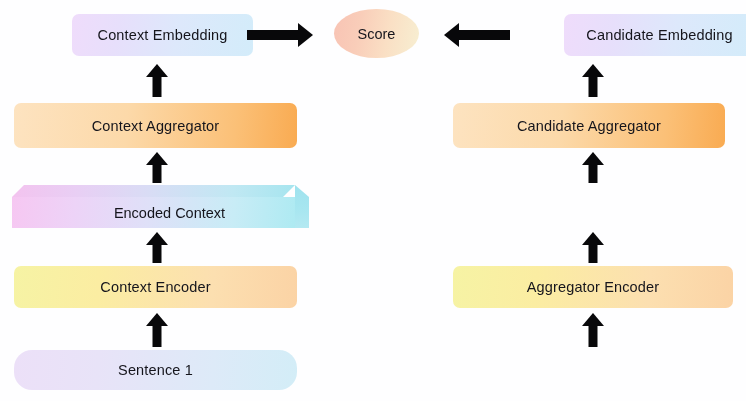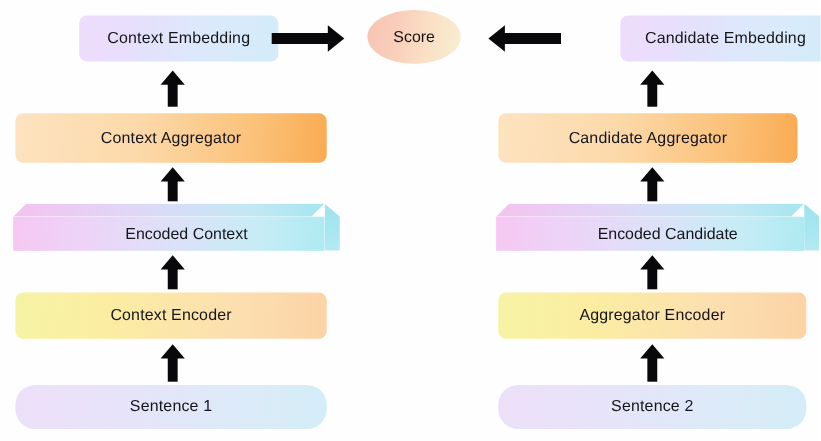--- a/index.html
+++ b/index.html
@@ -162,39 +162,29 @@
 
   <div class="node g-aggr" style="left:453px; top:103px; width:272px; height:45px;">
     <span>Candidate Aggregator</span>
   </div>
 
   <div class="arrow-up" style="left:576px; top:152px; width:34px; height:31px;">
     <div class="head"></div>
     <div class="shaft" style="height:20px;"></div>
   </div>
 
-  <div class="prism" style="left:451px; top:185px; width:294px; height:43px;">
-    <div class="face-top" style="width:280px; height:12px; clip-path: polygon(12px 0, 100% 0, calc(100% - 12px) 100%, 0 100%); left:0;"></div>
-    <div class="face-side" style="width:14px; height:43px; clip-path: polygon(0 0, 100% 12px, 100% 100%, 0 100%);"></div>
-    <div class="face-front" style="width:280px; height:31px;">
-      <span>Encoded Candidate</span>
-    </div>
-  </div>
 
   <div class="arrow-up" style="left:576px; top:232px; width:34px; height:31px;">
     <div class="head"></div>
     <div class="shaft" style="height:20px;"></div>
   </div>
 
   <div class="node g-enc" style="left:453px; top:266px; width:280px; height:42px;">
     <span>Aggregator Encoder</span>
   </div>
 
   <div class="arrow-up" style="left:576px; top:313px; width:34px; height:34px;">
     <div class="head"></div>
     <div class="shaft" style="height:23px;"></div>
   </div>
 
-  <div class="node g-sent" style="left:453px; top:350px; width:280px; height:40px;">
-    <span>Sentence 2</span>
-  </div>
 
 </div>
 
 </body></html>

